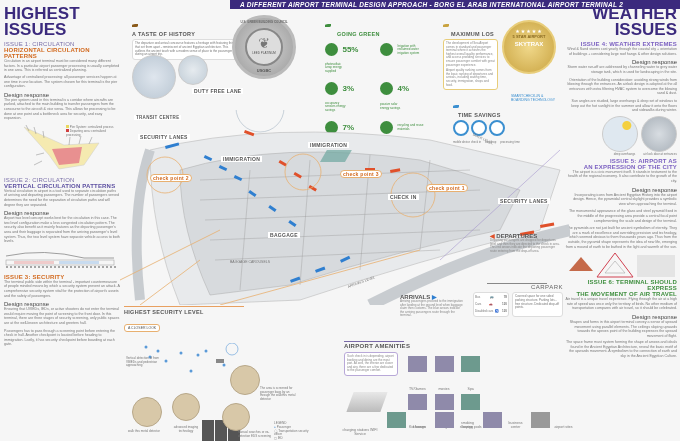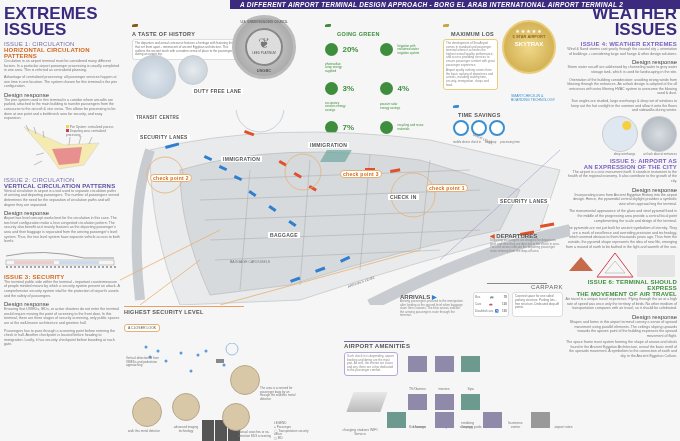--- a/index.html
+++ b/index.html
@@ -26,21 +26,21 @@
 .am-lbl{font-size:3.5px;color:#777;text-align:center;width:23px;display:inline-block}
 .badge{border-radius:50%;background:radial-gradient(circle,#f0d88a,#c9a340);border:2px solid #e8cd7a}
 .clock{width:16px;height:16px;border-radius:50%;border:2px solid #3b8fd0;display:inline-block;margin-right:2px;background:#fff}
 </style>
 </head>
 <body>
 
 <div class="banner">A DIFFERENT AIRPORT TERMINAL DESIGN APPROACH - BORG EL ARAB INTERNATIONAL AIRPORT TERMINAL 2</div>
 
 <div class="abs" style="left:4px;top:6px;width:116px">
-  <div class="big-title" style="font-size:17px">EXTREMES</div>
+  <div class="big-title" style="font-size:17px">HIGHEST</div>
   <div class="big-title" style="font-size:17px">ISSUES</div>
   <div class="issue-sm" style="margin-top:3px">ISSUE 1: CIRCULATION</div>
   <div class="issue-h">HORIZONTAL CIRCULATION PATTERNS</div>
   <div class="body-t">Circulation in an airport terminal must be considered many different factors. In a particular airport passenger processing is usually completed in one area. This is referred as centralized planning.</div>
   <div class="body-t" style="margin-top:2px">Advantage of centralized processing: all passenger services happen at one time in one location. The system chosen for this terminal is the pier configuration.</div>
   <div class="dr">Design response</div>
   <div class="body-t">The pier system used in this terminal is a corridor where aircrafts are parked, attached to the main building to transfer passengers from the concourse to the aircraft &amp; vice versa. This allows for processing to be done at one point and a bottleneck area for security, and easy expansion.</div>
 
   <div style="position:relative;height:48px;margin-top:4px">
     <svg width="116" height="48" viewBox="0 0 116 48">
@@ -100,21 +100,21 @@
     <div style="font-size:3px;color:#555">LEED PLATINUM</div>
   </div>
   <div class="abs" style="left:0;top:2px;width:58px;text-align:center;font-size:3px;color:#666;font-weight:bold">U.S. GREEN BUILDING COUNCIL</div>
   <div class="abs" style="left:0;bottom:3px;width:58px;text-align:center;font-size:4px;color:#555;font-weight:bold">USGBC</div>
 </div>
 
 <div class="abs" style="left:325px;top:13px;width:110px">
   <div><span class="leaf" style="background:#3e8e3e"></span></div>
   <div class="sec-h" style="color:#3e8e3e;margin-left:12px">GOING GREEN</div>
   <div style="display:grid;grid-template-columns:1fr 1fr;row-gap:3px;margin-top:3px">
-    <div><span class="gicon"></span> <span class="gtxt">20%</span> <span class="gsm">photovoltaic array energy supplied</span></div>
+    <div><span class="gicon"></span> <span class="gtxt">55%</span> <span class="gsm">photovoltaic array energy supplied</span></div>
     <div><span class="gicon"></span> <span class="gsm" style="width:30px">Irrigation with reclaimed water irrigation system</span></div>
     <div><span class="gicon"></span> <span class="gtxt">3%</span> <span class="gsm">occupancy sensors energy savings</span></div>
     <div><span class="gicon"></span> <span class="gtxt">4%</span> <span class="gsm">passive solar energy savings</span></div>
     <div><span class="gicon"></span> <span class="gtxt">7%</span> <span class="gsm">lighting energy savings</span></div>
     <div><span class="gicon"></span> <span class="gsm" style="width:30px">recycling and reuse materials</span></div>
     <div><span class="gicon"></span> <span class="gsm" style="width:30px">internal garden</span></div>
     <div><span class="gicon"></span> <span class="gtxt">5%</span> <span class="gsm">surface permeable energy savings</span></div>
   </div>
   <div class="box" style="font-size:3px;color:#3e8e3e;padding:2px;margin-top:4px;line-height:3.6px">The project building targets 'Gold' certification with greenhouse rating system by USGBC LEED.</div>
 </div>

